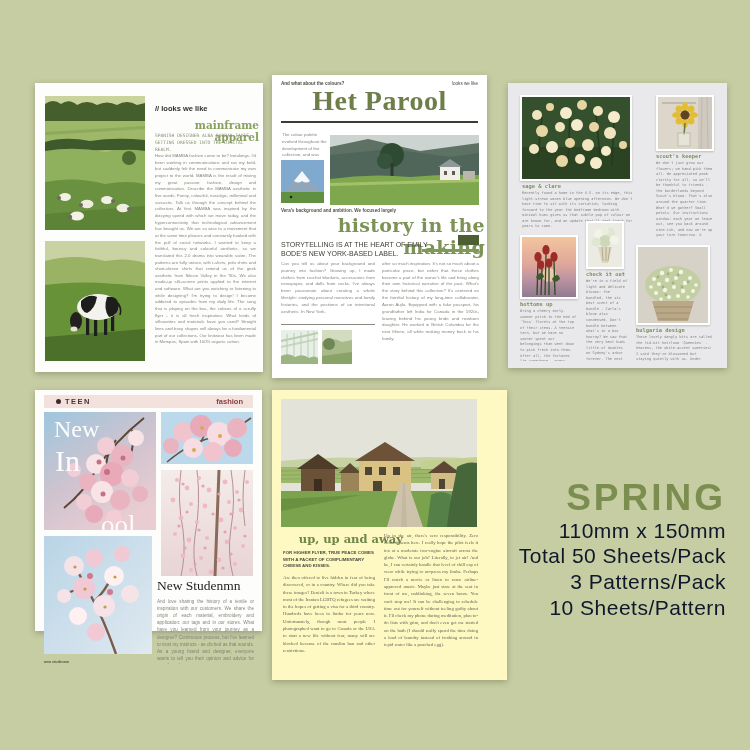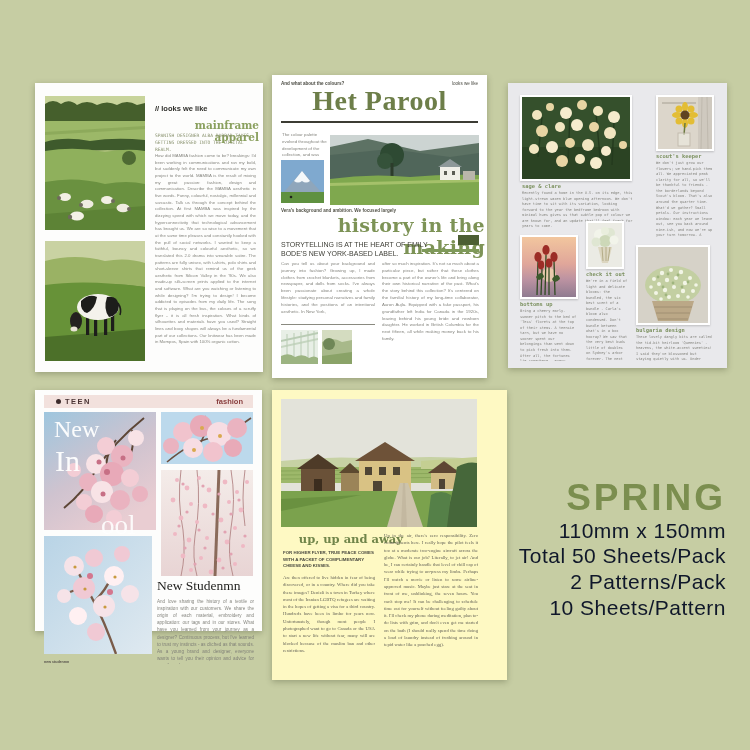--- a/index.html
+++ b/index.html
@@ -529,17 +529,17 @@
     <div class="abs green-head" style="left:11px;top:142px;width:120px;font-size:11.5px;color:#70854a;">up, up and away</div>
     <div class="abs" style="left:11px;top:160px;width:92px;font-size:4.4px;line-height:1.5;color:#4a4a40;font-weight:bold;">FOR HIGHER FLYER, TRUE PEACE COMES WITH A PACKET OF COMPLIMENTARY CHEESE AND KISSES.</div>
     <div class="abs micro microline serif" style="left:11px;top:184px;width:92px;height:96px;font-size:4.7px;color:#55554d;">Are then offered to live hidden in fear of being discovered, or in a country. Where did you take these images? Denizli is a town in Turkey where most of the Iranian LGBTQ refugees are waiting in the hopes of getting a visa for a third country. Hundreds have been in limbo for years now. Unfortunately, though most people I photographed want to go to Canada or the USA to start a new life without fear, many will are blocked because of the muslim ban and other restrictions.</div>
     <div class="abs micro microline serif" style="left:112px;top:142px;width:94px;height:138px;font-size:4.7px;color:#55554d;">Up in the air, there's zero responsibility. Zero commitments here. I really hope the pilot feels it too at a moderate two-engine aircraft across the globe. What is our job? Literally, to jet air! And be, I can certainly handle that level of chill cap of wear while trying to un-press my limbs. Perhaps I'll watch a movie or listen to some airline-approved music. Maybe just stare at the seat in front of me, unblinking, the seven hours. You can't stop me! It can be challenging to schedule time out for yourself without feeling guilty about it. I'll check my phone during meditation, plan to-do lists with grim, and don't even get me started on the bath (I should really spend the time doing a load of laundry instead of frothing around in tepid water like a poached egg).</div>
   </div>
 
   <div class="abs" style="left:500px;top:440px;width:226px;margin-top:39px;">
     <div style="text-align:right;font-size:37px;font-weight:bold;letter-spacing:3px;color:#7b8e4f;line-height:1.05;">SPRING</div>
     <div class="spec" style="font-size:21px;line-height:1.22;font-weight:normal;">110mm x 150mm</div>
     <div class="spec" style="font-size:21px;line-height:1.22;font-weight:normal;">Total 50 Sheets/Pack</div>
-    <div class="spec" style="font-size:21px;line-height:1.22;font-weight:normal;">2 Patterns/Pack</div>
+    <div class="spec" style="font-size:21px;line-height:1.22;font-weight:normal;">3 Patterns/Pack</div>
     <div class="spec" style="font-size:21px;line-height:1.22;font-weight:normal;">10 Sheets/Pattern</div>
   </div>
 
 </div>
 
 </body></html>

